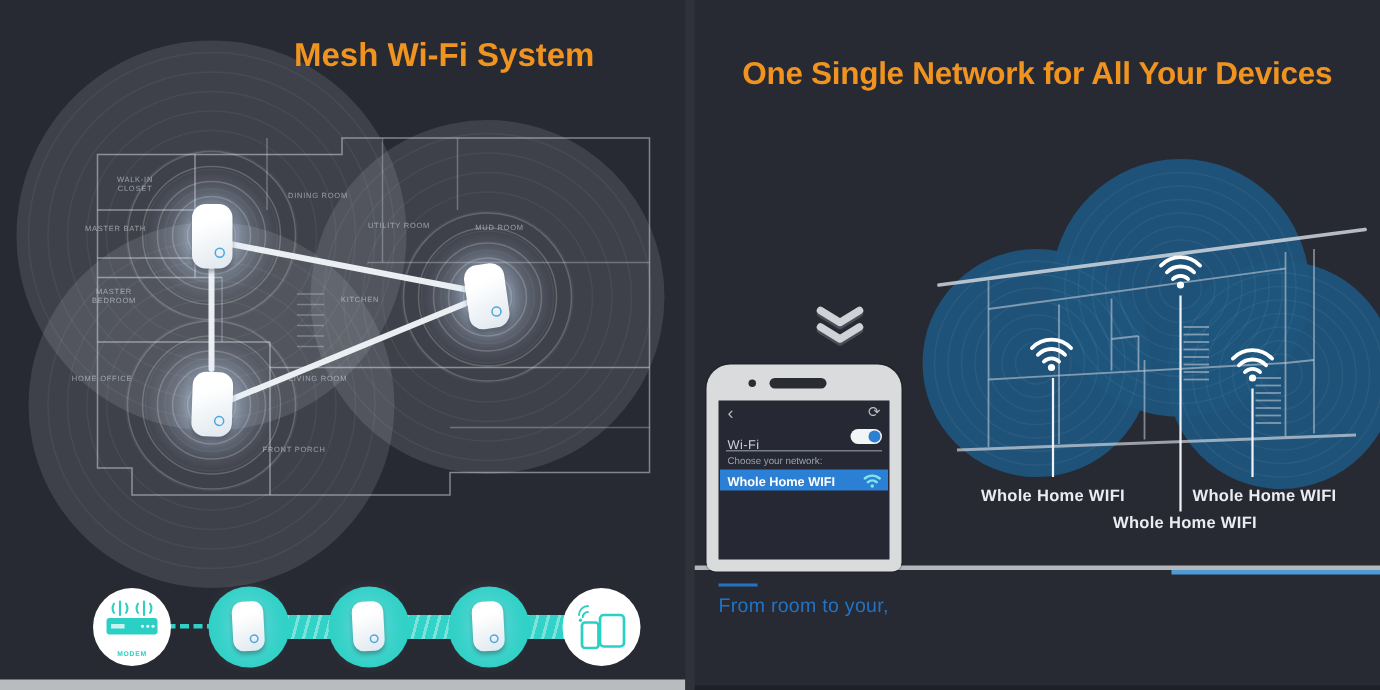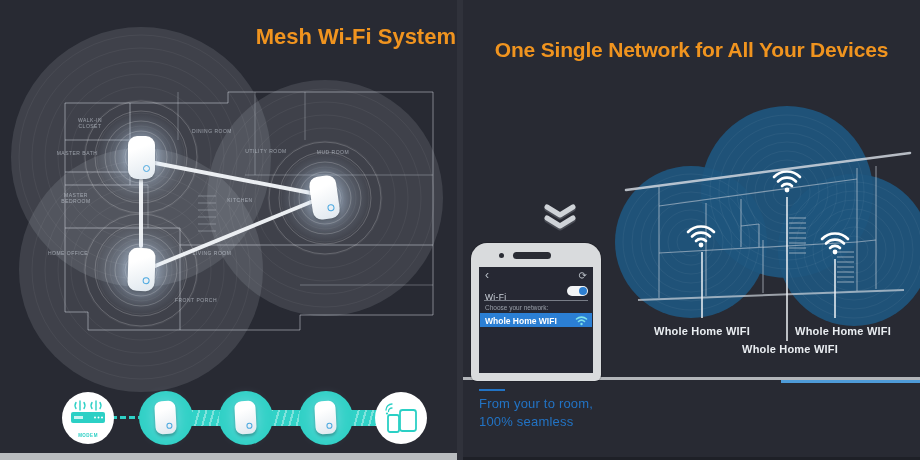--- a/index.html
+++ b/index.html
@@ -5,21 +5,21 @@
   * { margin:0; padding:0; box-sizing:border-box; }
   html,body { background:#15161b; }
   body { font-family:"Liberation Sans", sans-serif; }
   .stage { position:relative; width:920px; height:460px; background:#282A33; overflow:hidden; }
   .panel { position:absolute; top:0; height:460px; overflow:hidden; }
   .panel.left { left:0; width:457px; }
   .panel.right { left:463px; width:457px; }
   .vdivider { position:absolute; left:457px; top:0; width:6px; height:460px; background:#30323b; }
 
   
-  .title-left { position:absolute; left:196px; top:24px; width:260px; text-align:right;
+  .title-left { position:absolute; left:196px; top:24px; width:260px; text-align:left;
     font-size:22px; font-weight:700; color:#F0941F; letter-spacing:0; }
   .title-right { position:absolute; left:8px; top:38px; width:441px; text-align:center;
     font-size:21px; font-weight:700; color:#F0941F; letter-spacing:-0.2px; }
 
   
   svg.layer { position:absolute; left:0; top:0; width:457px; height:460px; }
   .cov { fill:#c2c8d1; fill-opacity:0.15; }
   .cov-blue { fill:#1E567E; fill-opacity:0.92; }
   .rings circle { fill:none; stroke:#ffffff; stroke-width:1; }
   .rings.soft circle { stroke-opacity:0.05; }
@@ -416,19 +416,18 @@
             <circle cx="6.5" cy="9" r="1.2"></circle>
             <path d="M3.5,6.5 A4.5,4.5 0 0 1 9.5,6.5"></path>
             <path d="M1.5,4 A7.5,7.5 0 0 1 11.5,4"></path>
           </svg>
         </div>
       </div>
     </div>
 
     <div class="caption-dash"></div>
     <div class="caption">
-      <div>From your to room,</div>
-      <div>100% seamless</div>
+      <div>From room to your,</div>
     </div>
 
     <div class="right-bottom-edge"></div>
   </section>
 </div>
 
 </body></html>

